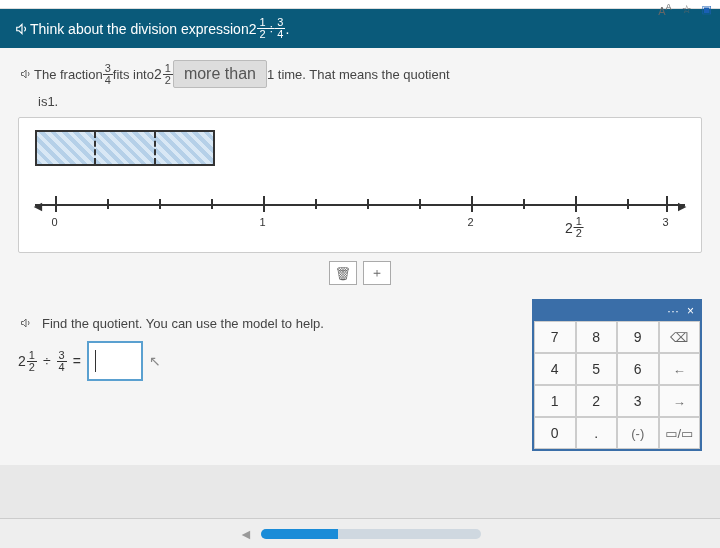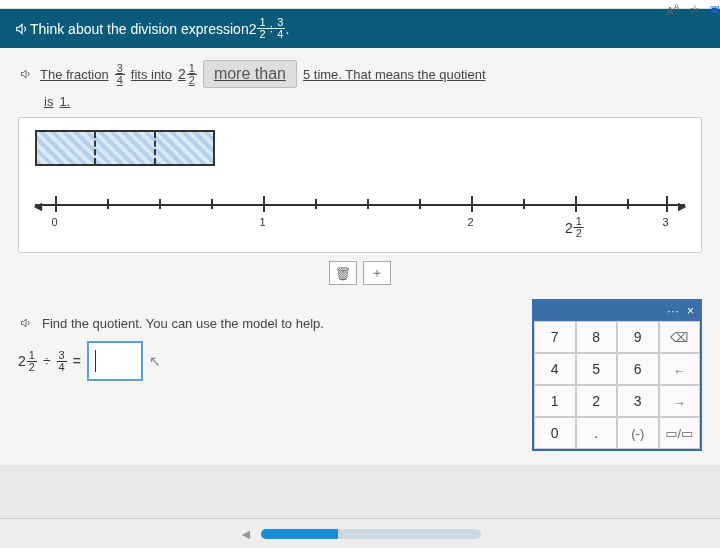--- a/index.html
+++ b/index.html
@@ -15,21 +15,21 @@
       background: #fff;
       padding: 4px 12px;
       font-size: 11px;
       color: #666;
       text-align: center;
       border-bottom: 1px solid #ddd;
       position: relative;
     }
     .topbar-icons {
       position: absolute;
-      right: 0;
+      right: 8px;
       top: 2px;
       display: flex;
       gap: 10px;
       align-items: center;
     }
     .header {
       background: #0a5a7a;
       color: #fff;
       padding: 8px 14px;
       font-size: 14px;
@@ -44,23 +44,21 @@
     .content {
       padding: 12px 18px 8px 18px;
       background: #f5f5f5;
       font-size: 13px;
       color: #444;
     }
     .sentence {
       display: flex;
       align-items: center;
       flex-wrap: wrap;
-      gap: 6px;
       margin-bottom: 6px;
-      text-decoration: underline;
     }
     .drop-slot {
       background: #ddd;
       border: 1px solid #bbb;
       padding: 4px 10px;
       border-radius: 2px;
       font-size: 16px;
       color: #555;
     }
     .frac {
@@ -196,21 +194,21 @@
       </span>
     <span>fits into</span>
     <span class="mixed">
       <span class="whole">2</span>
       <span class="frac">
           <span class="num">1</span>
           <span class="den">2</span>
         </span>
     </span>
     <span class="drop-slot">more than</span>
-    <span>5 time. That means the quotient</span>
+    <span>1 time. That means the quotient</span>
   </div>
   <div class="sentence">
     <span style="width:20px;"></span>
     <span>is</span>
     <span>1.</span>
   </div>
 
   <div class="model-box">
     <div class="bar-model">
       <div class="bar-cell bar-dash"></div>

